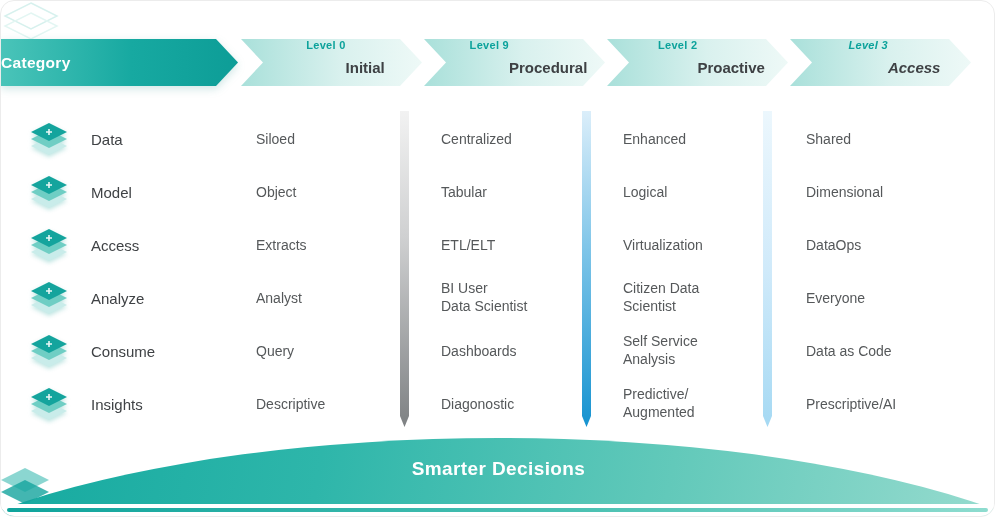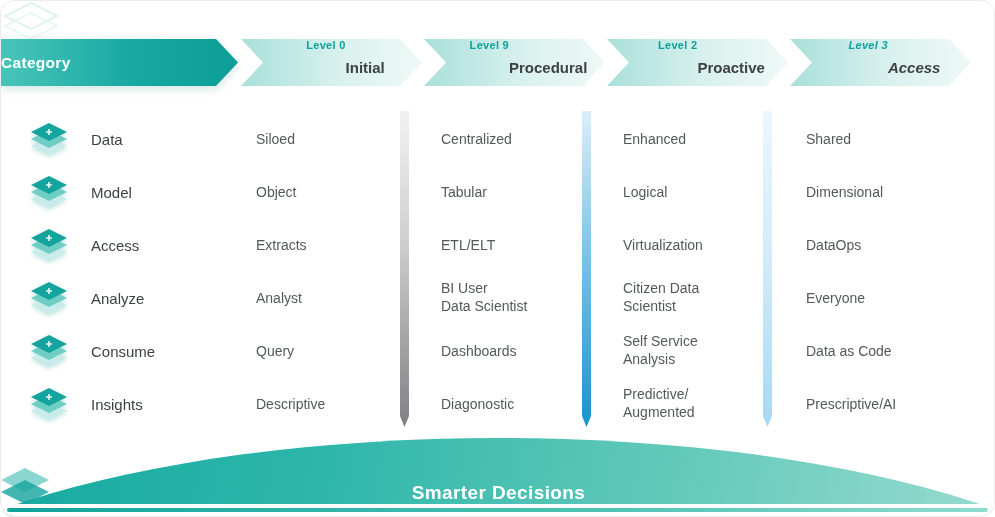--- a/index.html
+++ b/index.html
@@ -47,21 +47,21 @@
          clip-path:polygon(0 0, 100% 0, 100% calc(100% - 11px), 50% 100%, 0 calc(100% - 11px)); }
   .bar1 { left:399px; background:linear-gradient(180deg,#f2f2f2 0%, #cfd0d1 40%, #7e8183 100%); }
   .bar2 { left:581px; background:linear-gradient(180deg,#dbeefa 0%, #7cc4e8 45%, #1693d0 100%); }
   .bar3 { left:762px; background:linear-gradient(180deg,#ecf7fd 0%, #d0eafa 50%, #a5d9f3 100%); }
 
   
   .band { position:absolute; left:-170px; top:437px; width:1335px; height:430px;
           border-radius:50%;
           background:linear-gradient(100deg,#0ea69d 5%, #2eb6aa 35%, #62c9ba 60%, #a5e0d4 90%); }
   .banner-text { position:absolute; top:457px; left:0; width:995px; text-align:center;
-                 color:#ffffff; font-size:19px; font-weight:bold; letter-spacing:.4px; z-index:3;margin-top:24px; }
+                 color:#ffffff; font-size:19px; font-weight:bold; letter-spacing:.4px; z-index:3; }
   .bottom-gap  { position:absolute; bottom:0; left:0; width:100%; height:12px; background:#ffffff; z-index:2; }
   .bottom-line { position:absolute; bottom:4px; left:6px; right:6px; height:4px; border-radius:2px;
                  background:linear-gradient(90deg,#0fa49c 0%, #4dc2b3 60%, #8edccf 100%); z-index:3; }
 
   
   .decor-tl { position:absolute; top:0; left:0; z-index:0; }
   .decor-bl { position:absolute; bottom:6px; left:0; z-index:4; }
 </style>
 </head>
 <body>

